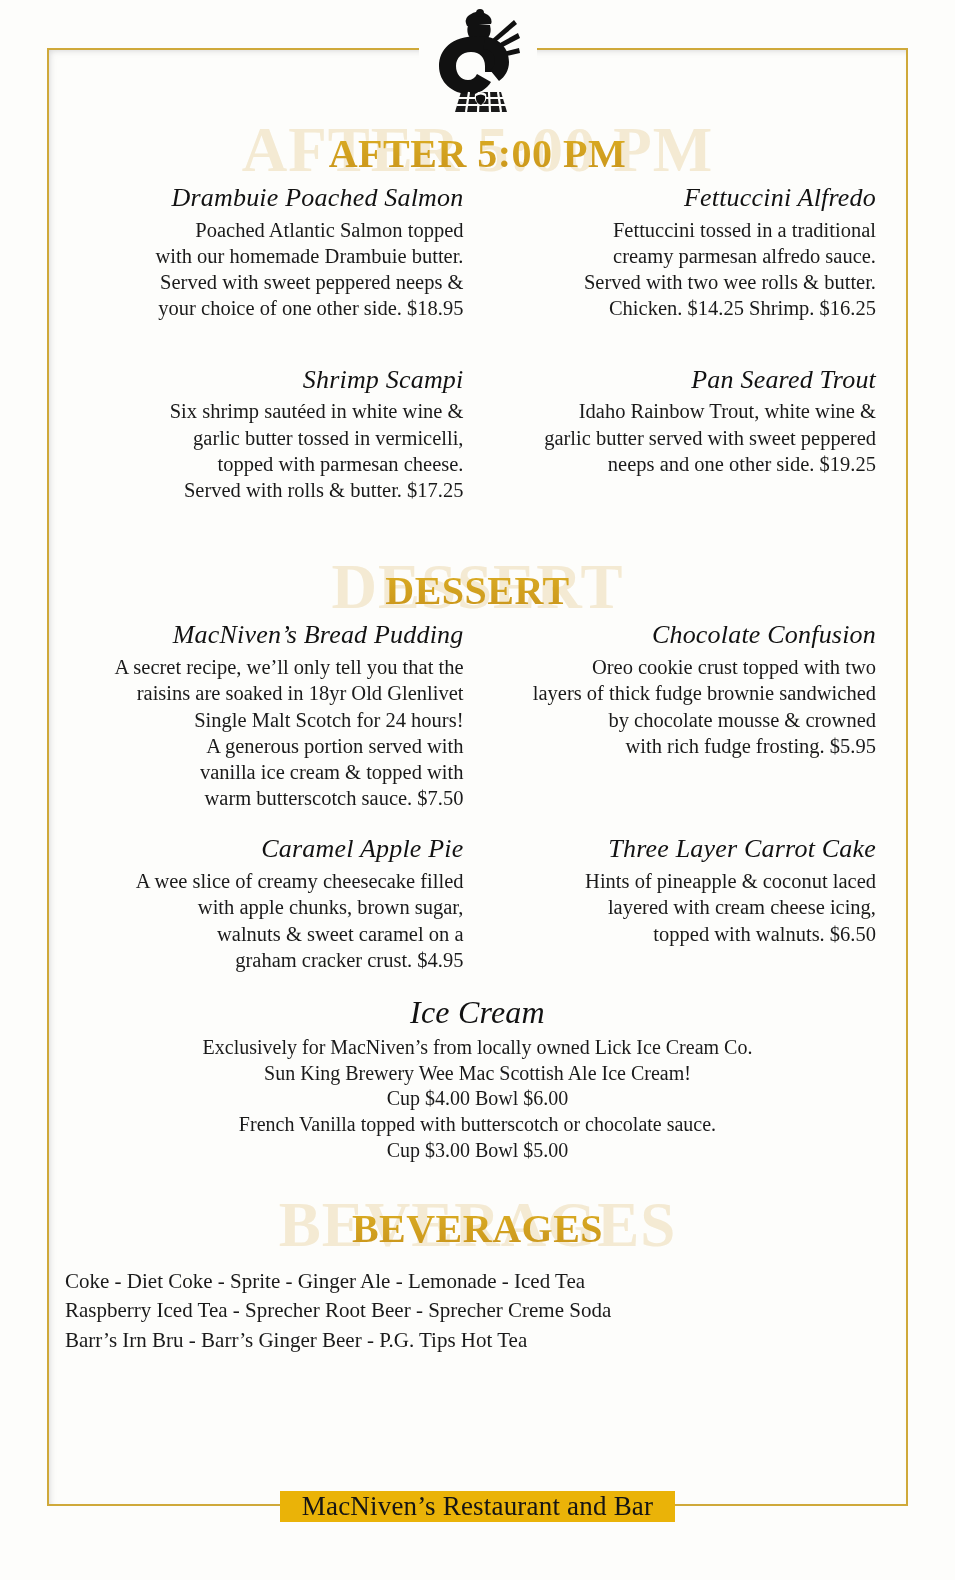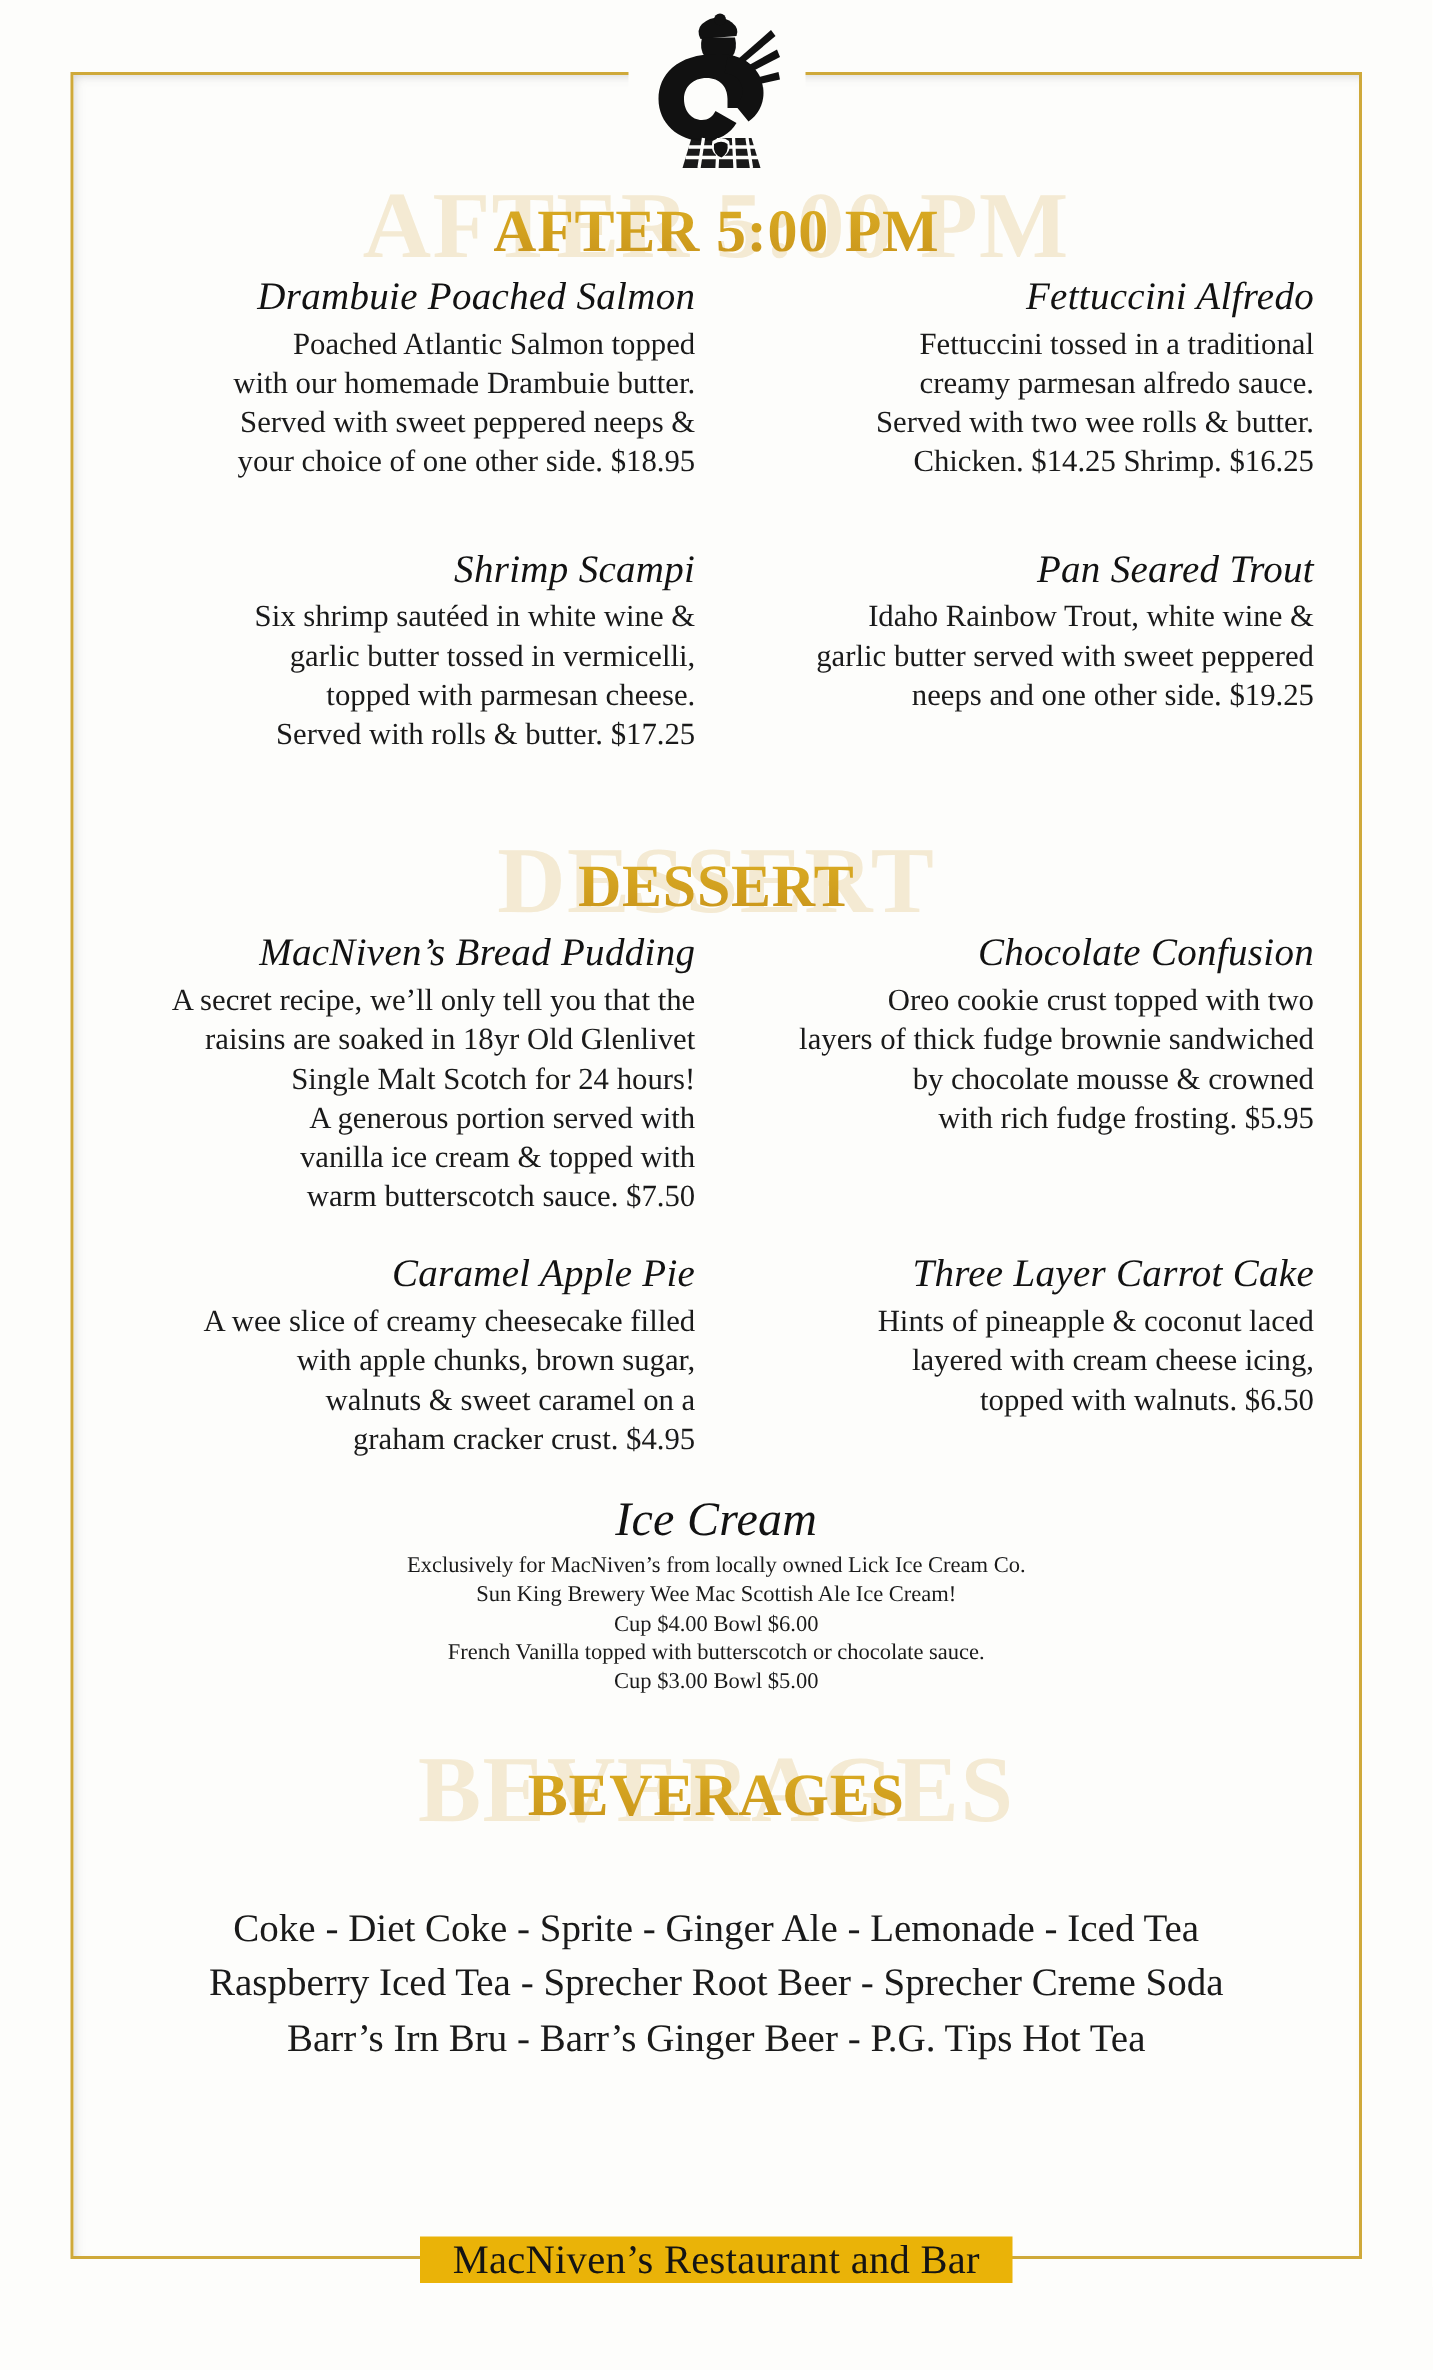--- a/index.html
+++ b/index.html
@@ -127,29 +127,27 @@
   .item-desc .line {
     display: block;
   }
 
   
   .item-wide {
     text-align: center;
     width: 100%;
   }
   .item-wide .item-name { font-size: 32px; }
-  .item-wide .item-desc { font-size: 15px; }
+  .item-wide .item-desc { font-size: 20px; }
 
   
   .bev-list {
-    text-align: center;
-    font-size: 26px;
+    font-size: 21px;
     line-height: 1.4;
     color: #1a1a1a;
-    margin-top: 33px;
   }
   .bev-list .line { display: block; }
 
   
   .footer {
     position: absolute;
     left: 47px;
     right: 47px;
     bottom: 48px;
     height: 52px;

